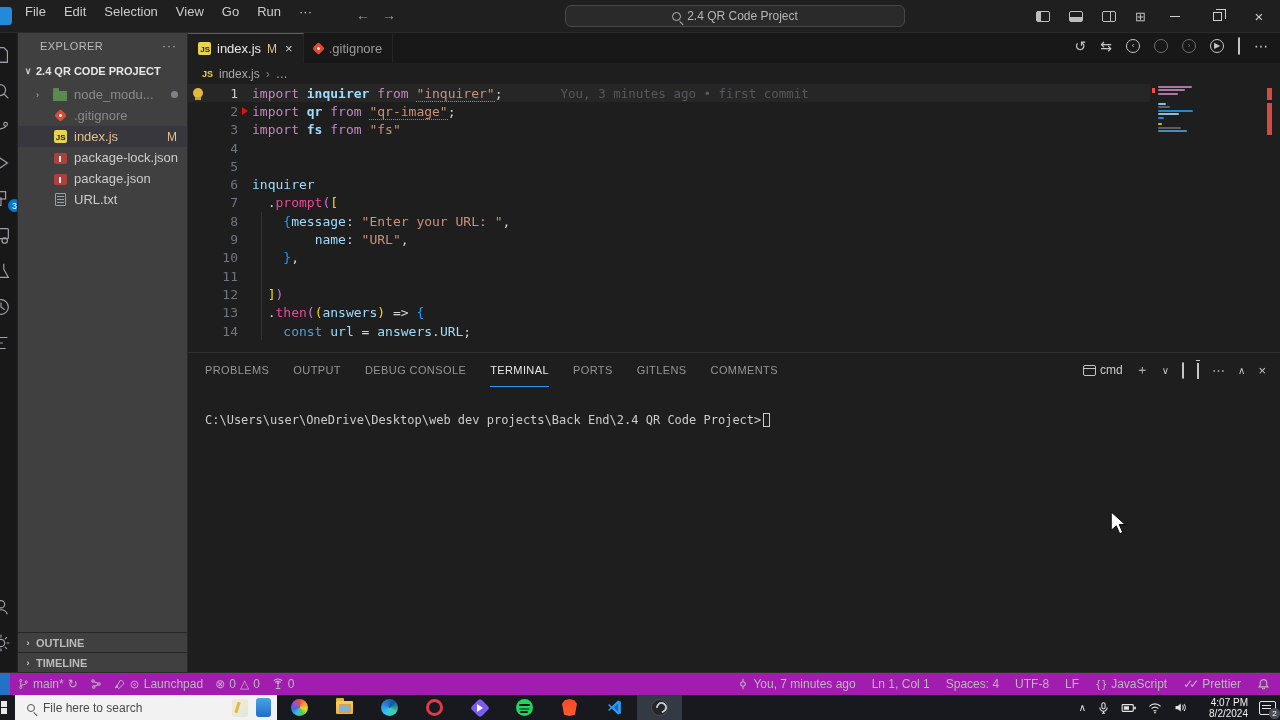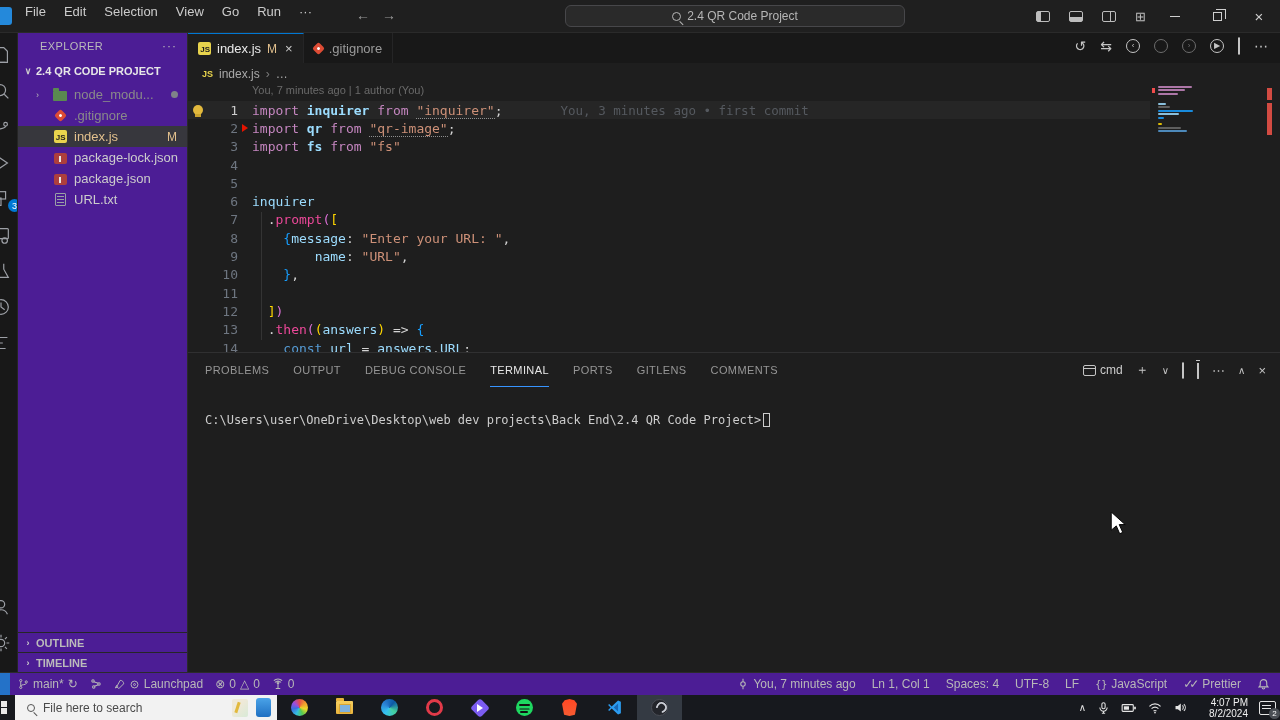--- a/index.html
+++ b/index.html
@@ -29,21 +29,21 @@
   .i-close{font-size:15px}
 
   
   .activitybar{position:absolute;left:0;top:33px;width:18px;height:639px;background:#181818;border-right:1px solid #252525;overflow:hidden;z-index:5}
   .ab-icon{width:24px;height:24px;margin:11px 0 12px -10px;position:relative;color:#9da0a6}
   .ab-icon svg{width:22px;height:22px;stroke:#9da0a6;fill:none;stroke-width:1.3}
   .ab-bottom{position:absolute;left:0;bottom:4px}
   .scm-badge{position:absolute;left:8px;top:166px;width:13px;height:13px;border-radius:50%;background:#0078d4;color:#fff;font-size:9px;display:flex;align-items:center;justify-content:center;z-index:6}
 
   
-  .sidebar{position:absolute;left:18px;top:33px;width:170px;height:639px;background:#4c1d95;border-right:1px solid #2a2a2a;z-index:4}
+  .sidebar{position:absolute;left:18px;top:33px;width:170px;height:639px;background:#404040;border-right:1px solid #2a2a2a;z-index:4}
   .sb-header{position:absolute;left:0;top:0;right:0;height:26px;display:flex;align-items:center}
   .sb-title{margin-left:22px;font-size:11px;color:#bbbbbb;letter-spacing:.4px}
   .sb-more{margin-left:auto;margin-right:10px;color:#bbbbbb;font-size:12px;letter-spacing:1px}
   .sb-section{position:absolute;left:0;top:27px;right:0;height:22px;display:flex;align-items:center;font-weight:bold;font-size:11px;color:#e7e7e7}
   .sb-chevron{width:16px;text-align:center;color:#cccccc;font-size:9px;margin-left:2px}
   .file-list{position:absolute;left:0;top:51px;right:0}
   .file-row{height:21px;display:flex;align-items:center;position:relative;padding-left:18px;font-size:13px;color:#cccccc}
   .file-row.selected{background:#37373d}
   .fr-chev{width:16px;font-size:9px;color:#b9b9b9}
   .fr-icon{width:16px;display:flex;justify-content:center;margin-right:6px}
@@ -116,21 +116,21 @@
   .chip{display:flex;align-items:center;gap:4px;font-size:12px;color:#cccccc}
   .i-term{width:13px;height:11px;border:1px solid #c5c5c5;border-radius:2px;position:relative}
   .i-term::after{content:"";position:absolute;left:0;right:0;top:2px;height:1px;background:#c5c5c5}
   .i-trash{width:10px;height:10px;border:1px solid currentColor;border-top:none;border-radius:0 0 2px 2px;position:relative;margin-top:3px}
   .i-trash::before{content:"";position:absolute;top:-3px;left:-2px;right:-2px;height:1px;background:currentColor}
   .small{font-size:10px}
   .terminal-line{position:absolute;left:17px;top:60px;font-family:"DejaVu Sans Mono",monospace;font-size:12px;color:#cccccc;white-space:pre;display:flex;align-items:center}
   .cursor-box{display:inline-block;width:7px;height:14px;border:1px solid #cccccc;margin-left:2px}
 
   
-  .statusbar{position:absolute;left:0;top:672px;width:1280px;height:23px;background:#4c1d95;border-top:1px solid #2b2b2b;display:flex;align-items:center;font-size:12px;color:#b8b8b8;z-index:10}
+  .statusbar{position:absolute;left:0;top:672px;width:1280px;height:23px;background:#a21caf;border-top:1px solid #2b2b2b;display:flex;align-items:center;font-size:12px;color:#b8b8b8;z-index:10}
   .remote{width:10px;height:100%;background:#2472c8;margin-right:8px}
   .sb-item{display:flex;align-items:center;gap:4px;margin-right:12px;white-space:nowrap}
   .sb-item svg{stroke:#b8b8b8;fill:none;stroke-width:1.4}
   .sb-right{margin-left:auto;display:flex;align-items:center;gap:16px;padding-right:10px}
   .sb-right .sb-item{margin-right:0}
   .dblcheck{letter-spacing:-4px;margin-right:3px}
 
   
   .taskbar{position:absolute;left:0;top:695px;width:1280px;height:25px;background:#17191e;display:flex;align-items:center;z-index:20}
   .start{width:15px;height:25px;overflow:hidden;display:flex;align-items:center}
@@ -356,21 +356,20 @@
 </div>
 
 <div class="breadcrumb">
   <span class="bc-js">JS</span>
   <span>index.js</span>
   <span class="bc-sep">›</span>
   <span>…</span>
 </div>
 
 <div class="code-area">
-  <div class="codelens">You, 7 minutes ago | 1 author (You)</div>
   <div>
       <div class="code-line active"><span class="bulb"></span><span class="lnum">1</span><span class="gmark"></span><span class="ltext"><span class="k">import </span><span class="vb">inquirer</span><span class="k"> from </span><span class="s ul">"inquirer"</span><span class="w">;</span></span><span class="inline-blame">You, 3 minutes ago • first commit</span></div>
       <div class="code-line"><span class="bulb" style="visibility: hidden;"></span><span class="lnum">2</span><span class="gmark red"></span><span class="ltext"><span class="k">import </span><span class="vb">qr</span><span class="k"> from </span><span class="s ul">"qr-image"</span><span class="w">;</span></span></div>
       <div class="code-line"><span class="bulb" style="visibility: hidden;"></span><span class="lnum">3</span><span class="gmark"></span><span class="ltext"><span class="k">import </span><span class="vb">fs</span><span class="k"> from </span><span class="s">"fs"</span></span></div>
       <div class="code-line"><span class="bulb" style="visibility: hidden;"></span><span class="lnum">4</span><span class="gmark"></span><span class="ltext"></span></div>
       <div class="code-line"><span class="bulb" style="visibility: hidden;"></span><span class="lnum">5</span><span class="gmark"></span><span class="ltext"></span></div>
       <div class="code-line"><span class="bulb" style="visibility: hidden;"></span><span class="lnum">6</span><span class="gmark"></span><span class="ltext"><span class="v">inquirer</span></span></div>
       <div class="code-line"><span class="bulb" style="visibility: hidden;"></span><span class="lnum">7</span><span class="gmark"></span><span class="ltext"><span class="w">  .</span><span class="f">prompt</span><span class="m">(</span><span class="g">[</span></span></div>
       <div class="code-line"><span class="bulb" style="visibility: hidden;"></span><span class="lnum">8</span><span class="gmark"></span><span class="ltext"><span class="w">    </span><span class="u">{</span><span class="v">message</span><span class="w">: </span><span class="s">"Enter your URL: "</span><span class="w">,</span></span></div>
       <div class="code-line"><span class="bulb" style="visibility: hidden;"></span><span class="lnum">9</span><span class="gmark"></span><span class="ltext"><span class="w">        </span><span class="v">name</span><span class="w">: </span><span class="s">"URL"</span><span class="w">,</span></span></div>

